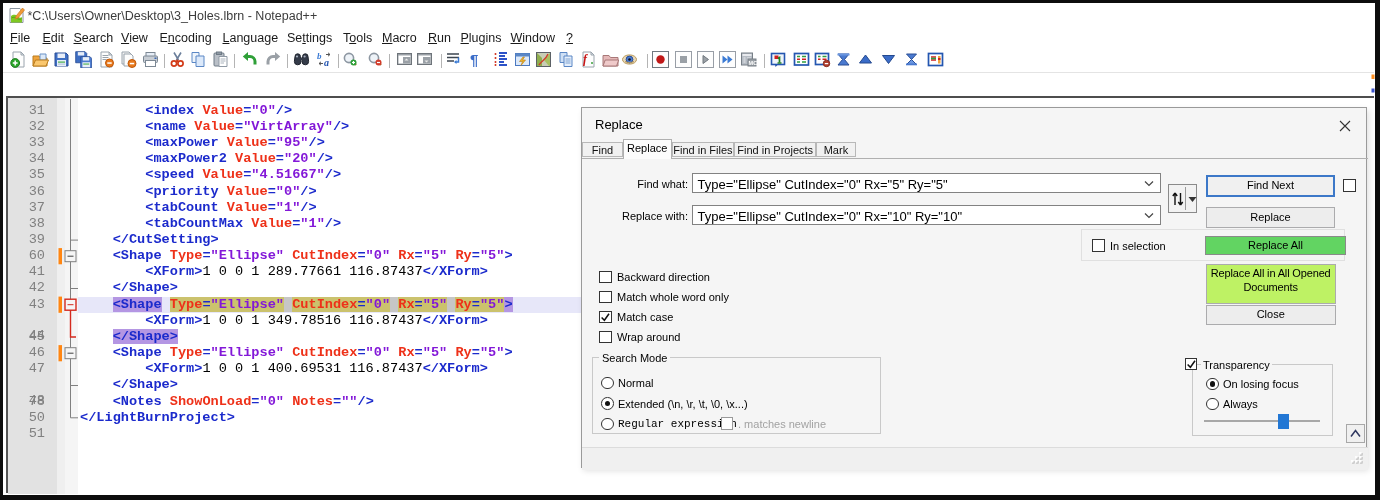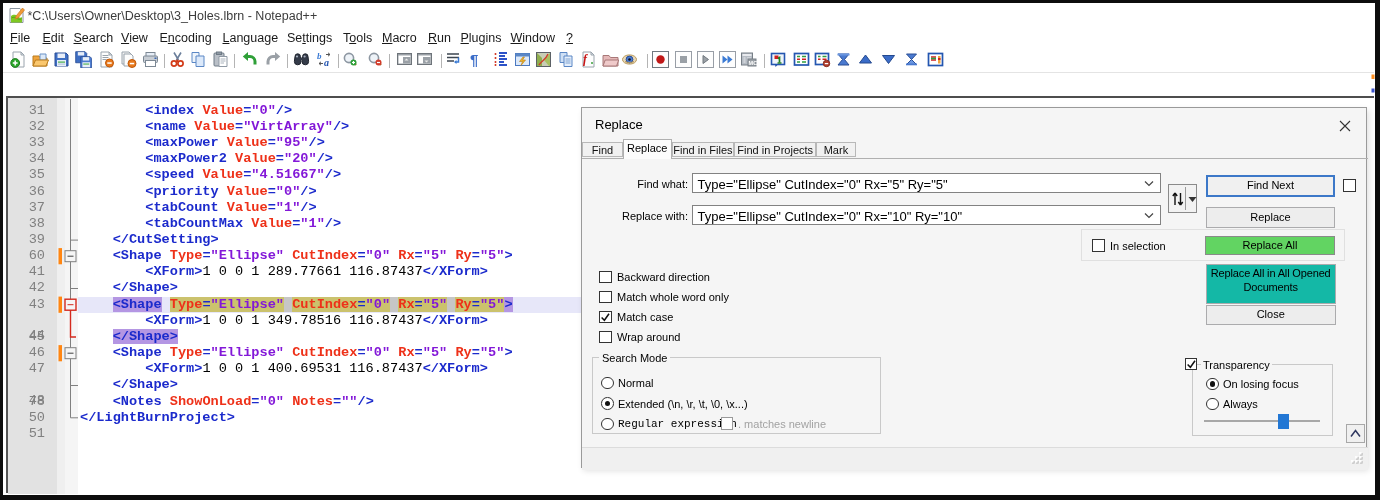--- a/index.html
+++ b/index.html
@@ -387,22 +387,22 @@
 <svg style="position:absolute;left:19px;top:11px" width="9" height="7" viewBox="0 0 9 7">
         <path d="M0.5 1 h8 L4.5 6 z" fill="#333"></path>
       </svg>
     </div>
 <div style="position:absolute;left:624px;top:66.5px;width:129px;height:22px;background:#f0f0f0;border:2px solid #3c78c8;box-sizing:border-box;display:flex;align-items:center;justify-content:center;text-align:center;font-size:11px;line-height:13px;">Find Next</div>
 <div style="position:absolute;left:761px;top:71px;width:10.6px;height:10.6px;background:#fff;border:1.2px solid #333"></div>
 <div style="position:absolute;left:624px;top:98.5px;width:129px;height:21px;background:#ededed;border:1px solid #ababad;box-sizing:border-box;display:flex;align-items:center;justify-content:center;text-align:center;font-size:11px;line-height:13px;">Replace</div>
 <div style="position:absolute;left:499.4px;top:121px;width:262px;height:30px;border:1px solid #e0e0e0"></div>
 <div style="position:absolute;left:510px;top:131px;width:10.6px;height:10.6px;background:#fff;border:1.2px solid #333"></div>
 <div style="position:absolute;left:528px;top:130.5px;font-size:11px;line-height:14px;white-space:nowrap;color:#000;">In selection</div>
-<div style="position:absolute;left:623px;top:127.5px;width:130px;height:19.5px;background:#62d462;border:1px solid #8a8a8a;box-sizing:border-box;display:flex;align-items:center;justify-content:center;text-align:center;font-size:11px;line-height:13px;">Replace All</div>
-<div style="position:absolute;left:623.7px;top:155.5px;width:130px;height:40px;background:#14b8a6;border:1px solid #ababad;box-sizing:border-box;font-size:11px;letter-spacing:-0.15px;text-align:center;line-height:14px;padding-top:1.5px">Replace All in All Opened<br>Documents</div>
+<div style="position:absolute;left:623px;top:127.5px;width:141px;height:19.5px;background:#62d462;border:1px solid #8a8a8a;box-sizing:border-box;display:flex;align-items:center;justify-content:center;text-align:center;font-size:11px;line-height:13px;">Replace All</div>
+<div style="position:absolute;left:623.7px;top:155.5px;width:130px;height:40px;background:#bef264;border:1px solid #ababad;box-sizing:border-box;font-size:11px;letter-spacing:-0.15px;text-align:center;line-height:14px;padding-top:1.5px">Replace All in All Opened<br>Documents</div>
 <div style="position:absolute;left:623.7px;top:196.5px;width:130px;height:20.5px;background:#ededed;border:1px solid #ababad;box-sizing:border-box;display:flex;align-items:center;justify-content:center;text-align:center;font-size:11px;line-height:13px;">Close</div>
 <div style="position:absolute;left:17px;top:162.5px;width:10.6px;height:10.6px;background:#fff;border:1.2px solid #333"></div>
 <div style="position:absolute;left:35px;top:162.0px;font-size:11px;line-height:14px;white-space:nowrap;color:#000;">Backward direction</div>
 <div style="position:absolute;left:17px;top:182.5px;width:10.6px;height:10.6px;background:#fff;border:1.2px solid #333"></div>
 <div style="position:absolute;left:35px;top:182.0px;font-size:11px;line-height:14px;white-space:nowrap;color:#000;">Match whole word only</div>
 <div style="position:absolute;left:17px;top:202.5px;width:10.6px;height:10.6px;background:#fff;border:1.2px solid #333"></div>
     <svg style="position:absolute;left:17px;top:202.5px" width="13" height="13" viewBox="0 0 13 13">
       <path d="M2.6 6.5 l2.8 2.8 4.6-6.5" fill="none" stroke="#111" stroke-width="1.5"></path>
     </svg>
 <div style="position:absolute;left:35px;top:202.0px;font-size:11px;line-height:14px;white-space:nowrap;color:#000;">Match case</div>

